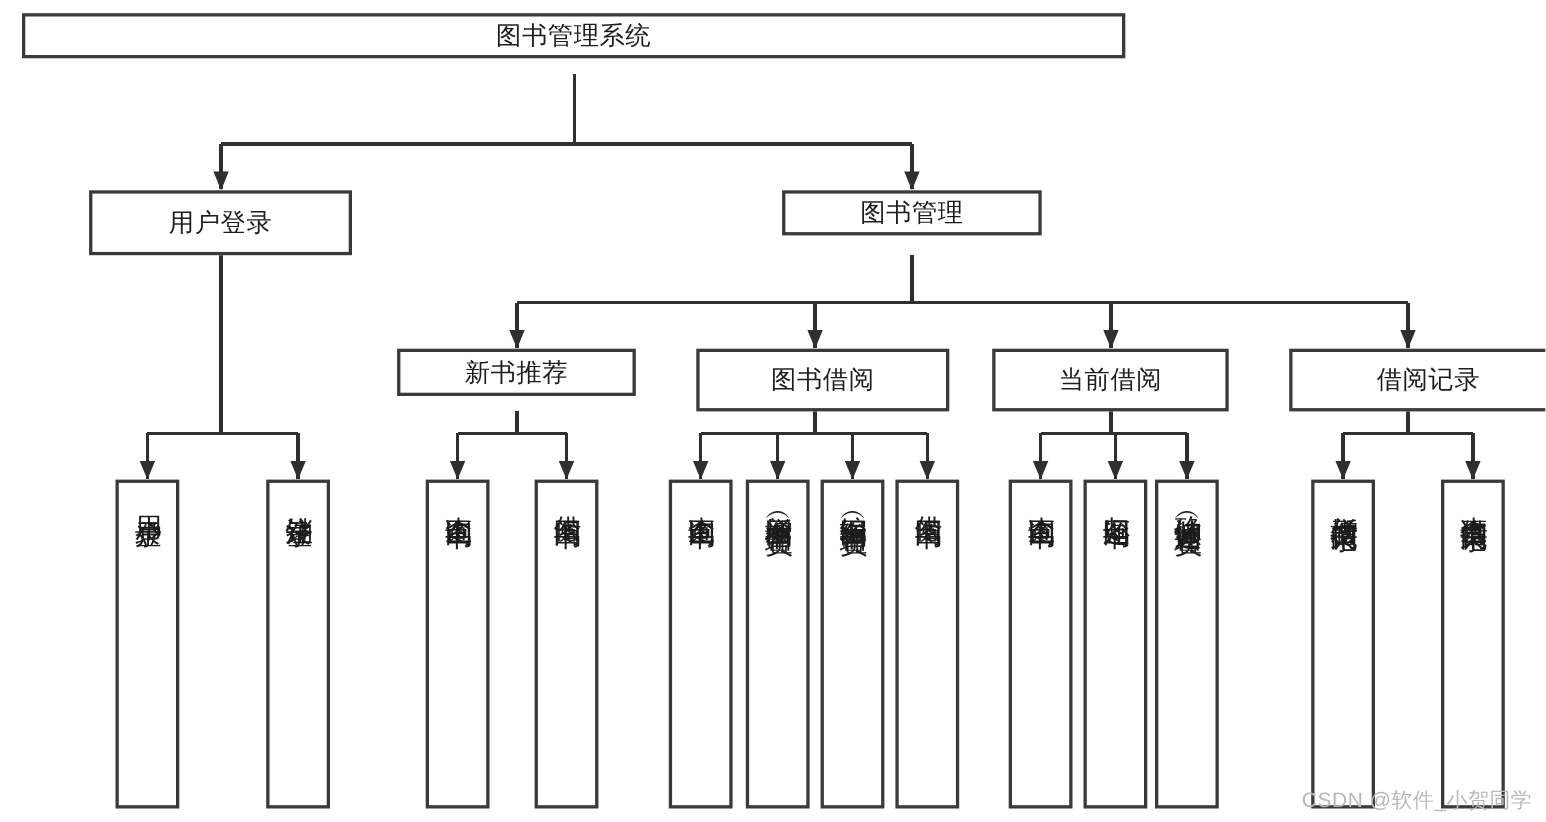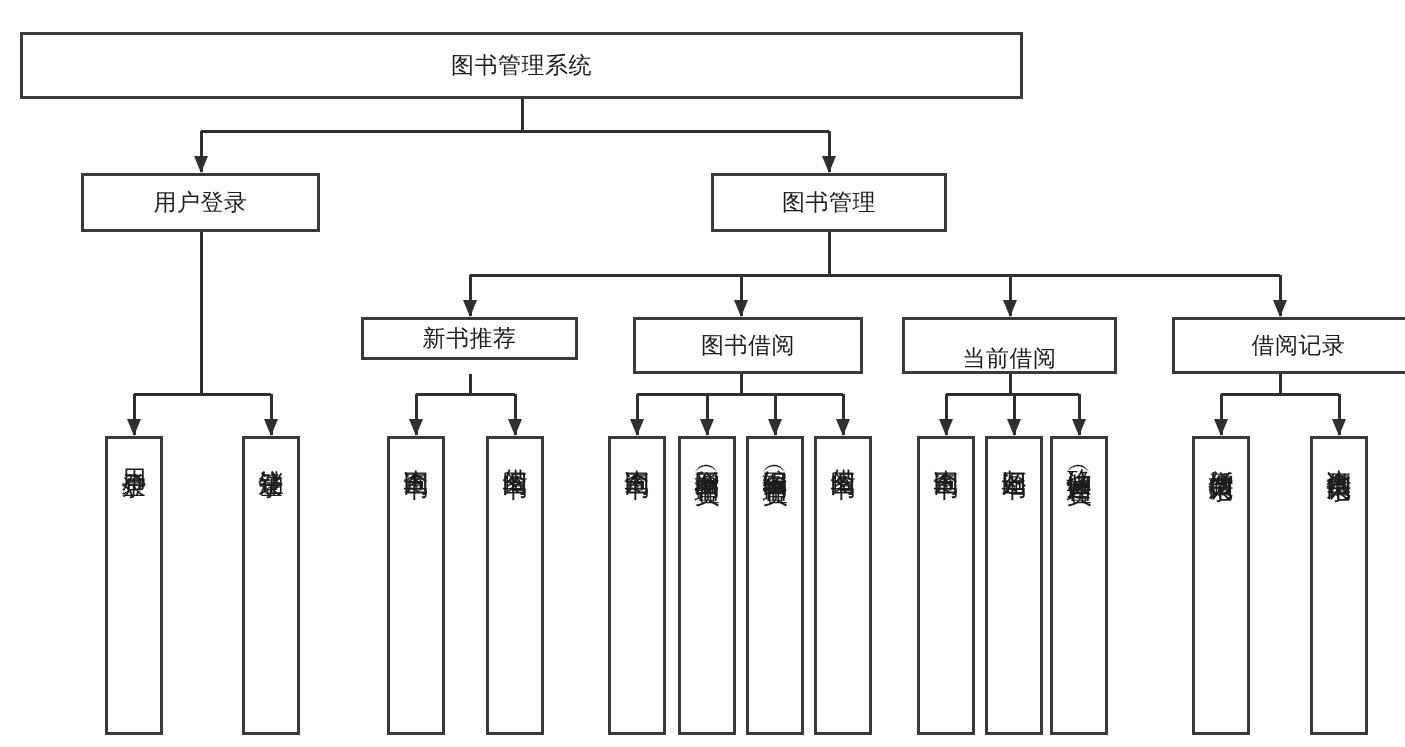--- a/index.html
+++ b/index.html
@@ -122,36 +122,36 @@
       <line x1="1079" y1="394" x2="1079" y2="435" stroke="#2f2f2f" stroke-width="3" shape-rendering="crispEdges"></line>
       <polygon points="1072,419 1086,419 1079,436" fill="#2f2f2f"></polygon>
       <line x1="1280" y1="374" x2="1280" y2="394" stroke="#2f2f2f" stroke-width="3" shape-rendering="crispEdges"></line>
       <line x1="1221" y1="394" x2="1339" y2="394" stroke="#2f2f2f" stroke-width="3" shape-rendering="crispEdges"></line>
       <line x1="1221" y1="394" x2="1221" y2="435" stroke="#2f2f2f" stroke-width="3" shape-rendering="crispEdges"></line>
       <polygon points="1214,419 1228,419 1221,436" fill="#2f2f2f"></polygon>
       <line x1="1339" y1="394" x2="1339" y2="435" stroke="#2f2f2f" stroke-width="3" shape-rendering="crispEdges"></line>
       <polygon points="1332,419 1346,419 1339,436" fill="#2f2f2f"></polygon>
     </svg>
   <div id="nodes">
-      <div class="node horizontal" id="node-root" style="left: 20px; top: 12px; width: 1003px; height: 67px; margin-top: 20px;">
+      <div class="node horizontal" id="node-root" style="left: 20px; top: 12px; width: 1003px; height: 41px;">
         <span class="label">图书管理系统</span>
       </div>
       <div class="node horizontal" id="node-user-login" style="left: 81px; top: 173px; width: 239px; height: 59px;">
         <span class="label">用户登录</span>
       </div>
-      <div class="node horizontal" id="node-book-manage" style="left: 711px; top: 173px; width: 236px; height: 59px;">
+      <div class="node horizontal" id="node-book-manage" style="left: 711px; top: 173px; width: 236px; height: 41px;">
         <span class="label">图书管理</span>
       </div>
       <div class="node horizontal" id="node-new-book-rec" style="left: 361px; top: 317px; width: 217px; height: 43px;">
         <span class="label">新书推荐</span>
       </div>
       <div class="node horizontal" id="node-book-borrow" style="left: 633px; top: 317px; width: 230px; height: 57px;">
         <span class="label">图书借阅</span>
       </div>
-      <div class="node horizontal" id="node-current-borrow" style="left: 902px; top: 317px; width: 215px; height: 57px; align-items: flex-end;">
+      <div class="node horizontal" id="node-current-borrow" style="left: 902px; top: 317px; width: 215px; height: 57px;">
         <span class="label">当前借阅</span>
       </div>
       <div class="node horizontal" id="node-borrow-record" style="left: 1172px; top: 317px; width: 253px; height: 57px;">
         <span class="label">借阅记录</span>
       </div>
       <div class="node vertical" id="node-leaf-user-login" style="left: 105px; top: 436px; width: 58px; height: 299px;">
         <span class="label">用户登录</span>
       </div>
       <div class="node vertical" id="node-leaf-logout" style="left: 242px; top: 436px; width: 58px; height: 299px;">
         <span class="label">注销登录</span>
@@ -183,13 +183,14 @@
       <div class="node vertical" id="node-leaf-confirm-return" style="left: 1050px; top: 436px; width: 58px; height: 299px;">
         <span class="label">确认归还（管理员）</span>
       </div>
       <div class="node vertical" id="node-leaf-add-record" style="left: 1192px; top: 436px; width: 58px; height: 299px;">
         <span class="label">新增借阅记录</span>
       </div>
       <div class="node vertical" id="node-leaf-query-record" style="left: 1310px; top: 436px; width: 58px; height: 299px;">
         <span class="label">查询借阅记录</span>
       </div>
     </div>
+  <div id="watermark">CSDN @软件_小贺同学</div>
 </div>
 
 </body></html>

